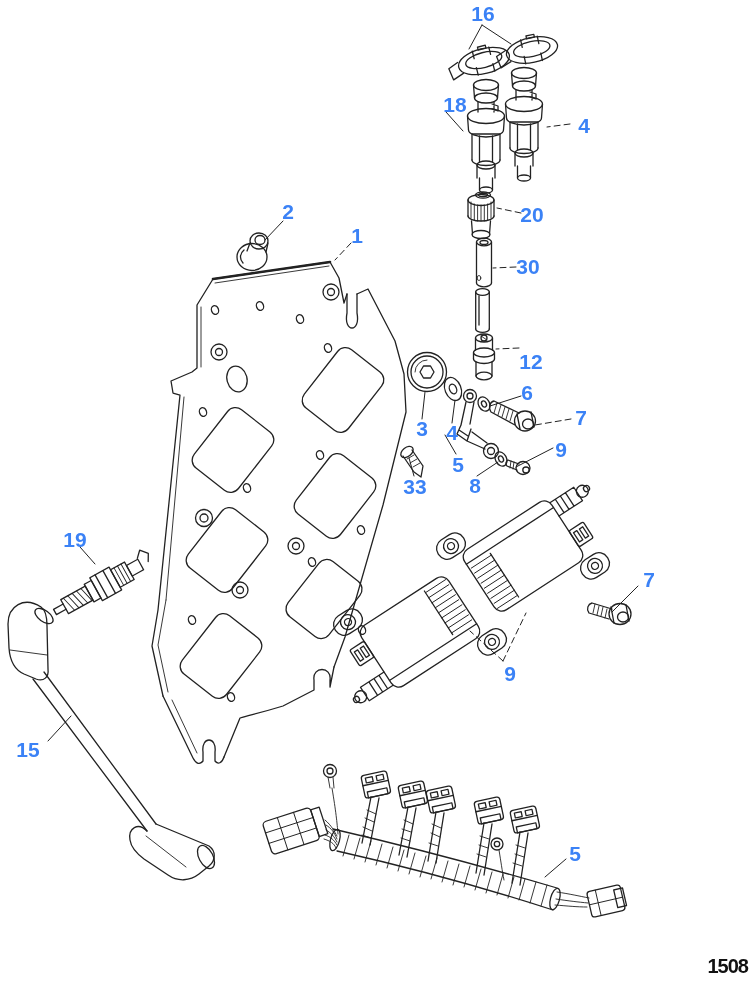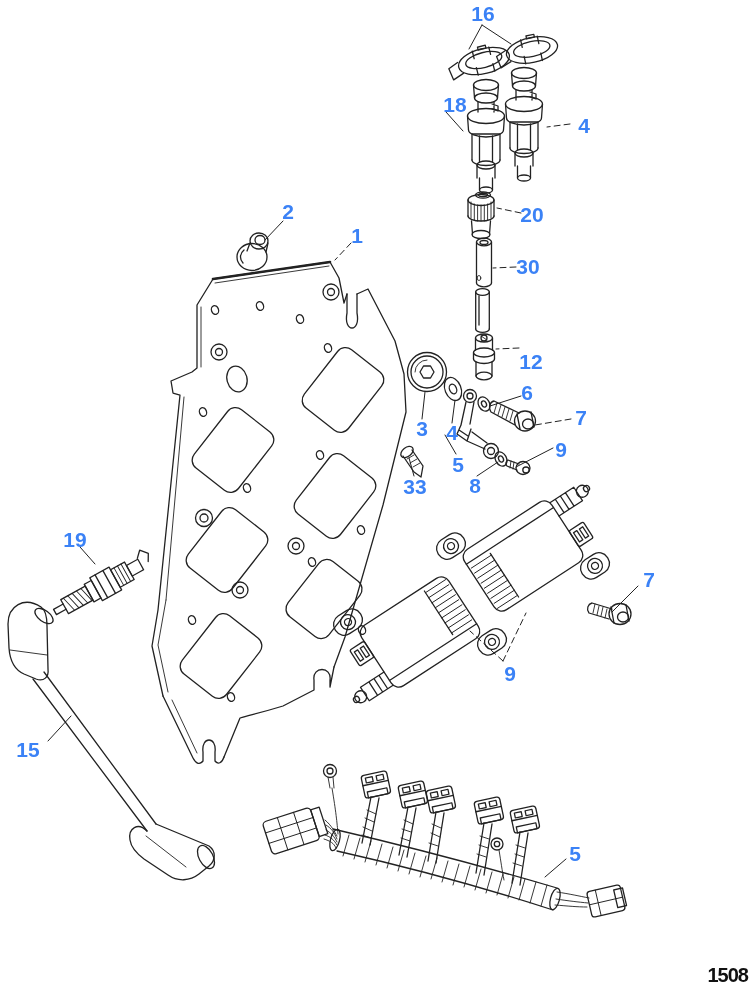--- a/index.html
+++ b/index.html
@@ -7,21 +7,21 @@
          font-family:"Liberation Sans",sans-serif;}
   .stage svg{position:absolute;left:0;top:0;}
   svg *{fill:none;stroke:#222222;stroke-width:1.3;stroke-linecap:round;stroke-linejoin:round;}
   svg .thick{stroke-width:2.6;}
   svg .thin{stroke-width:0.9;}
   svg .dash{stroke-width:1;stroke-dasharray:6 4;}
   svg .lead{stroke-width:1;}
   .co{position:absolute;transform:translate(-50%,-50%);font-weight:bold;font-size:21px;
       color:#3b82f6;line-height:1;white-space:nowrap;}
   .code{position:absolute;left:698px;top:955px;width:50px;text-align:right;
-        font-weight:bold;font-size:20px;color:#111111;letter-spacing:-1px;margin-top:9px;}
+        font-weight:bold;font-size:20px;color:#111111;letter-spacing:-1px;}
 </style>
 </head>
 <body>
 
 <div class="stage">
 <svg width="750" height="991" viewBox="0 0 750 991">
   <defs>
     <g id="sensor">
       <ellipse cx="0" cy="0" rx="12.5" ry="5.5"></ellipse>
       <path d="M-12.5,0 L-11.5,13 M12.5,0 L11.5,13"></path>

